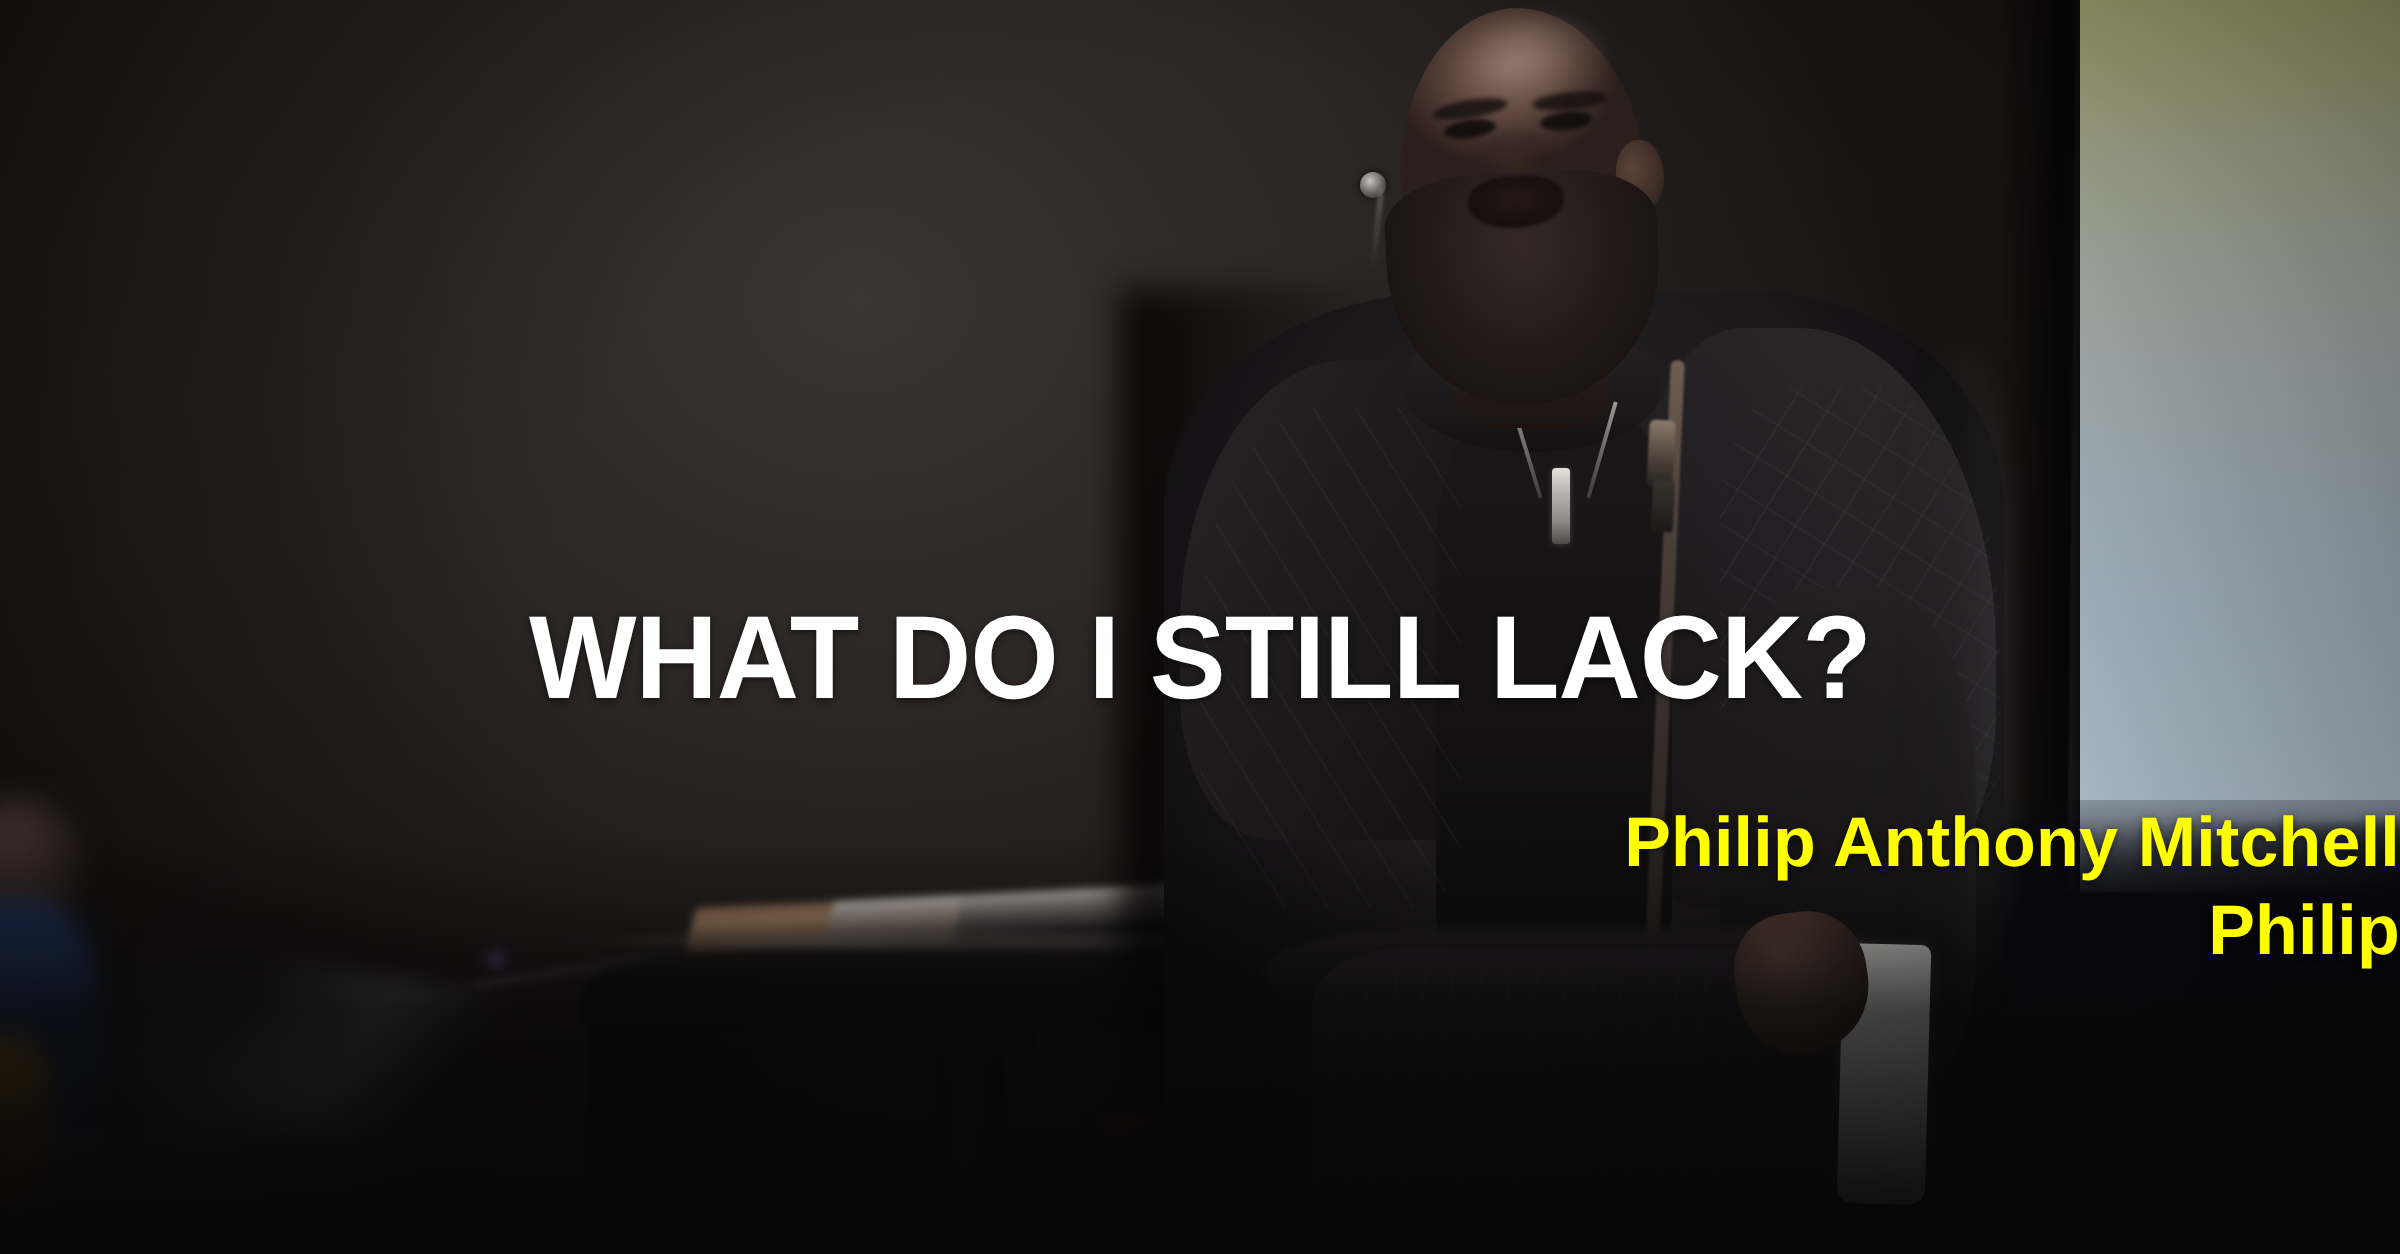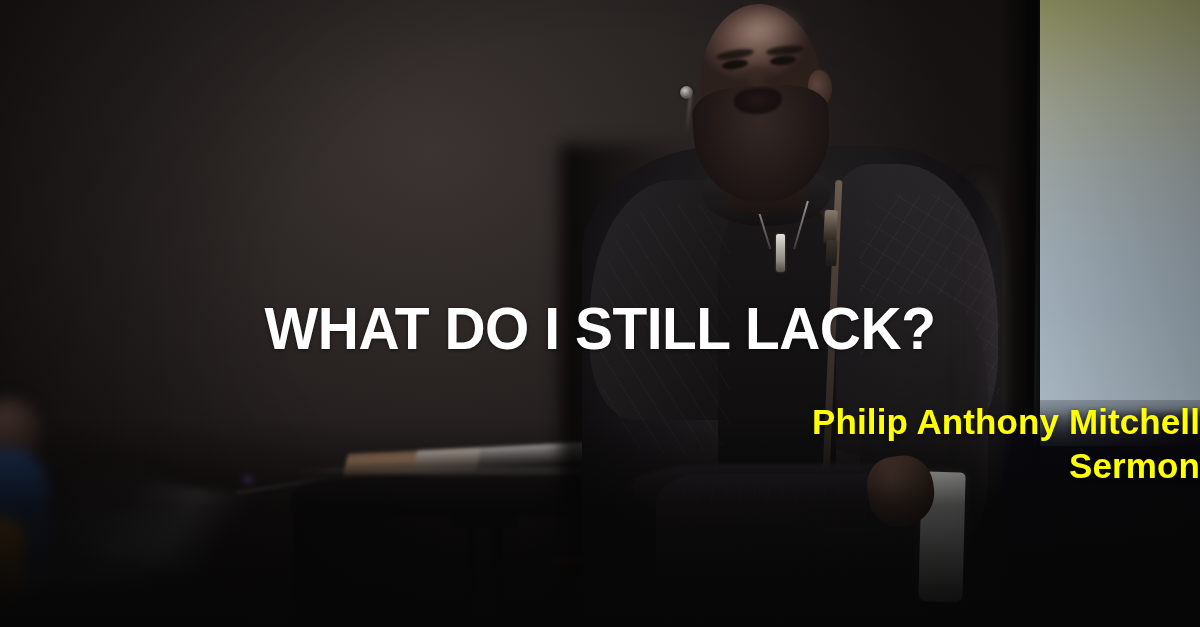--- a/index.html
+++ b/index.html
@@ -658,17 +658,17 @@
     <div class="sp-rim-r"></div>
   </div>
 
   <div class="wall-vignette"></div>
   <div class="floor-dark"></div>
 
   <div class="overlay-text">
     <div class="title">WHAT DO I STILL LACK?</div>
     <div class="subtitle">
       <span class="sub-line">Philip Anthony Mitchell</span>
-      <span class="sub-line">Sermon</span>
+      <span class="sub-line">Philip</span>
     </div>
   </div>
 
 </div>
 
 </body></html>

